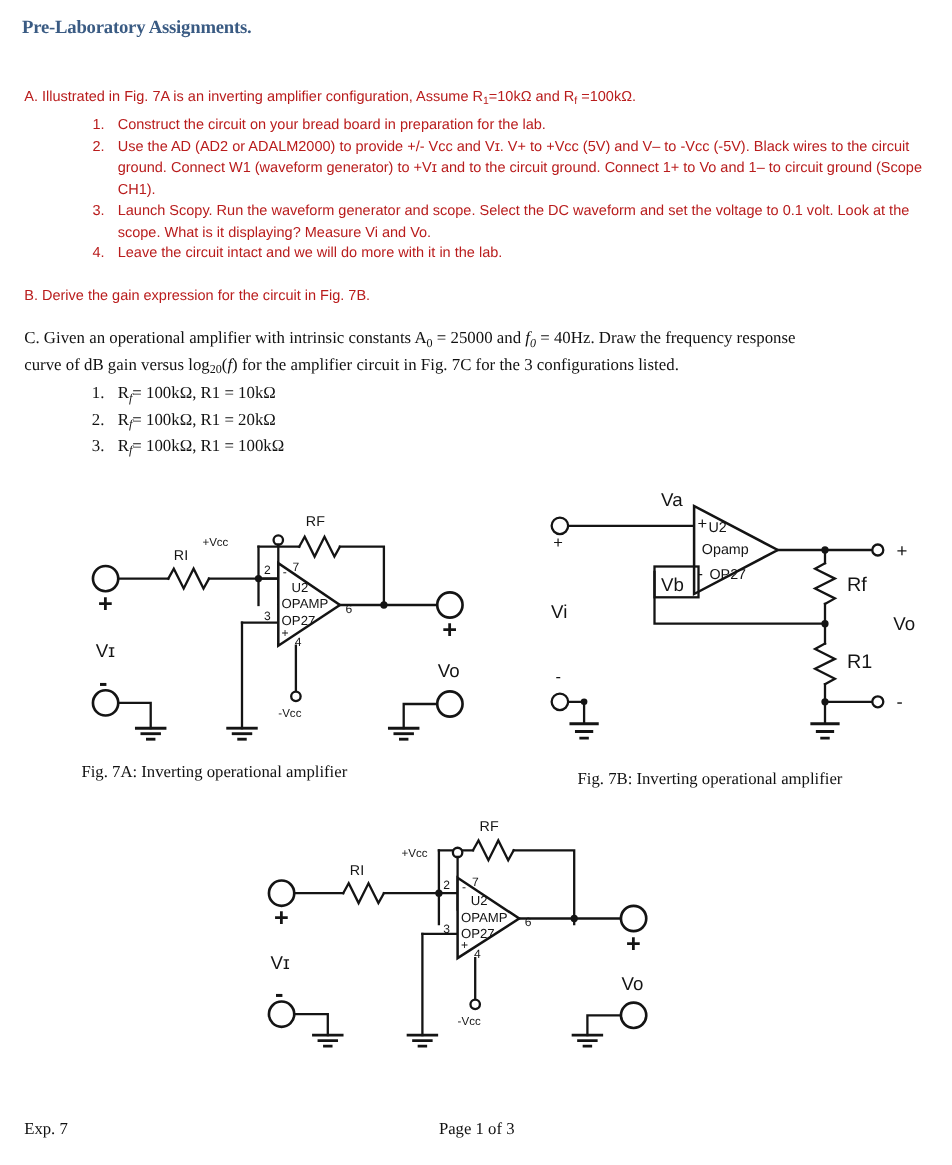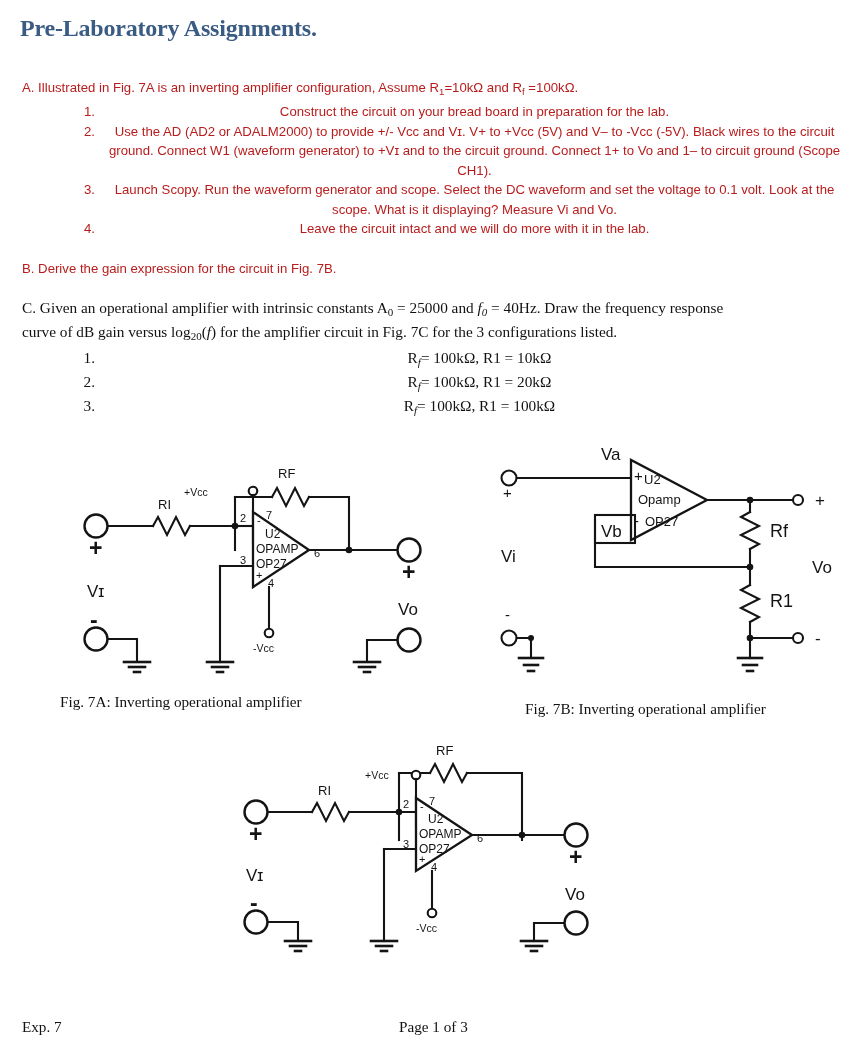--- a/index.html
+++ b/index.html
@@ -6,34 +6,34 @@
   body{
     width:865px;height:1059px;position:relative;overflow:hidden;
     font-family:"Liberation Sans", sans-serif;color:#000;
   }
   .page{position:absolute;inset:0;}
 
   
   .title{
     position:absolute;left:20px;top:15px;
     font-family:"Liberation Serif", serif;
-    font-weight:bold;font-size:24px;letter-spacing:-0.2px;
+    font-weight:bold;font-size:17px;letter-spacing:-0.2px;
     color:#3a5b83;white-space:nowrap;
   }
 
   
   .sans{font-family:"Liberation Sans", sans-serif;font-size:13.2px;line-height:19.5px;color:#b91c1c;}
   .serif{font-family:"Liberation Serif", serif;font-size:15.3px;line-height:19px;color:#111;}
 
   .blk{position:absolute;}
   .para{position:relative;}
   .olist{margin:0;padding:0;list-style:none;}
   .oitem{position:relative;display:flex;align-items:flex-start;}
   .onum{width:30px;flex:0 0 30px;text-align:right;padding-right:12px;box-sizing:border-box;}
-  .otxt{flex:1 1 auto;text-align:center;}
+  .otxt{flex:1 1 auto;}
   sub{font-size:0.72em;vertical-align:-0.28em;}
   .it{font-style:italic;}
 
   
   .cap{
     position:absolute;font-family:"Liberation Serif", serif;
     font-size:15.2px;color:#111;white-space:nowrap;
   }
 
   
@@ -170,21 +170,21 @@
       <text class="lbl-sign" x="342" y="140">+</text>
       <text class="lbl-big" x="338" y="175">Vo</text>
       <text class="lbl-sign" x="343" y="204">-</text>
       <circle class="term" cx="349" cy="200" r="11.5"></circle>
       <path class="w" d="M337 200 L307 200 L307 222"></path>
       <path class="w3" d="M294 222 L320 222"></path>
       <path class="w3" d="M299 227 L315 227"></path>
       <path class="w3" d="M304 232 L310 232"></path>
     </svg>
   </div>
-  <div class="cap" style="left:60px;top:693px;">Fig. 7A: Inverting operational amplifier</div>
+  <div class="cap" style="left:74px;top:693px;">Fig. 7A: Inverting operational amplifier</div>
 
   <div class="fig" style="left:485px;top:440px;">
     <svg width="380" height="250" viewBox="0 0 380 250">
 
       <circle class="termsm" cx="24" cy="38" r="7.5"></circle>
       <text class="lbl-sign-sm" x="18" y="58">+</text>
       <path class="w" d="M32 38 L146 38"></path>
       <text class="lbl-big" x="16" y="122">Vi</text>
       <text class="lbl-sign-sm" x="20" y="180">-</text>
       <circle class="termsm" cx="24" cy="198" r="7.5"></circle>

